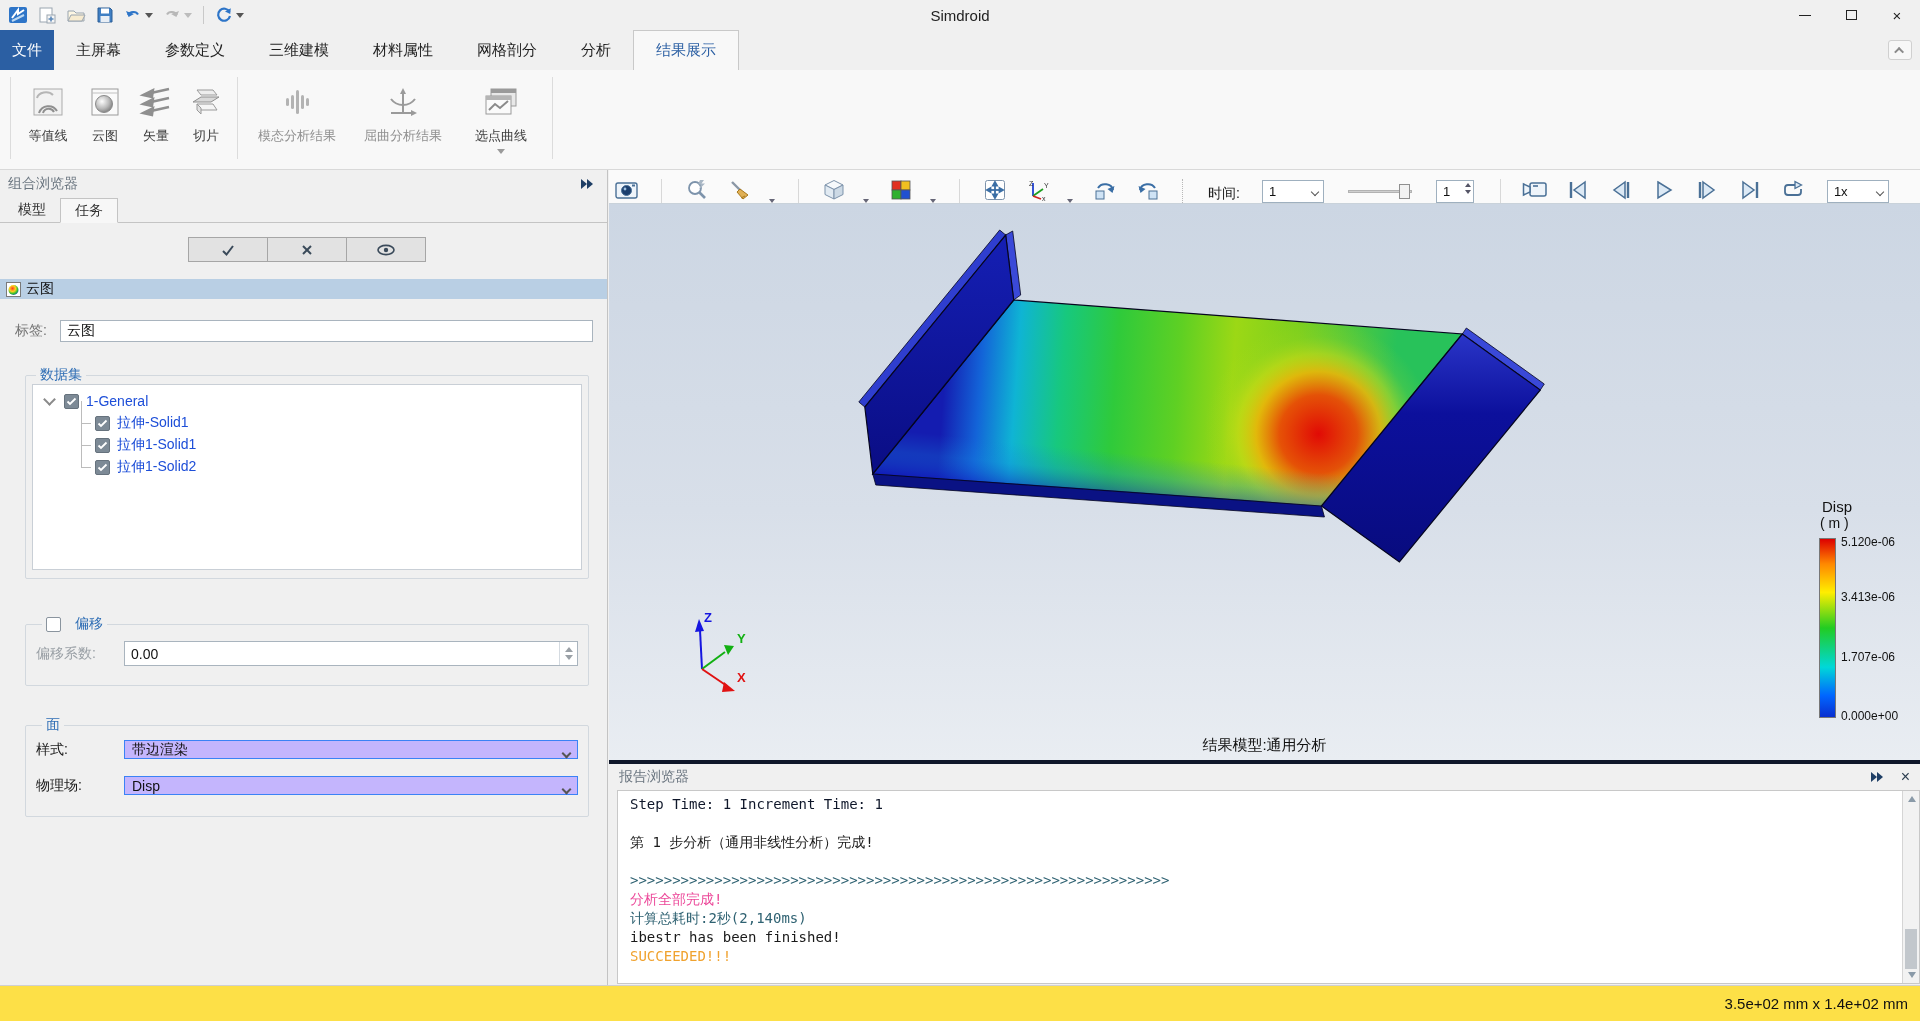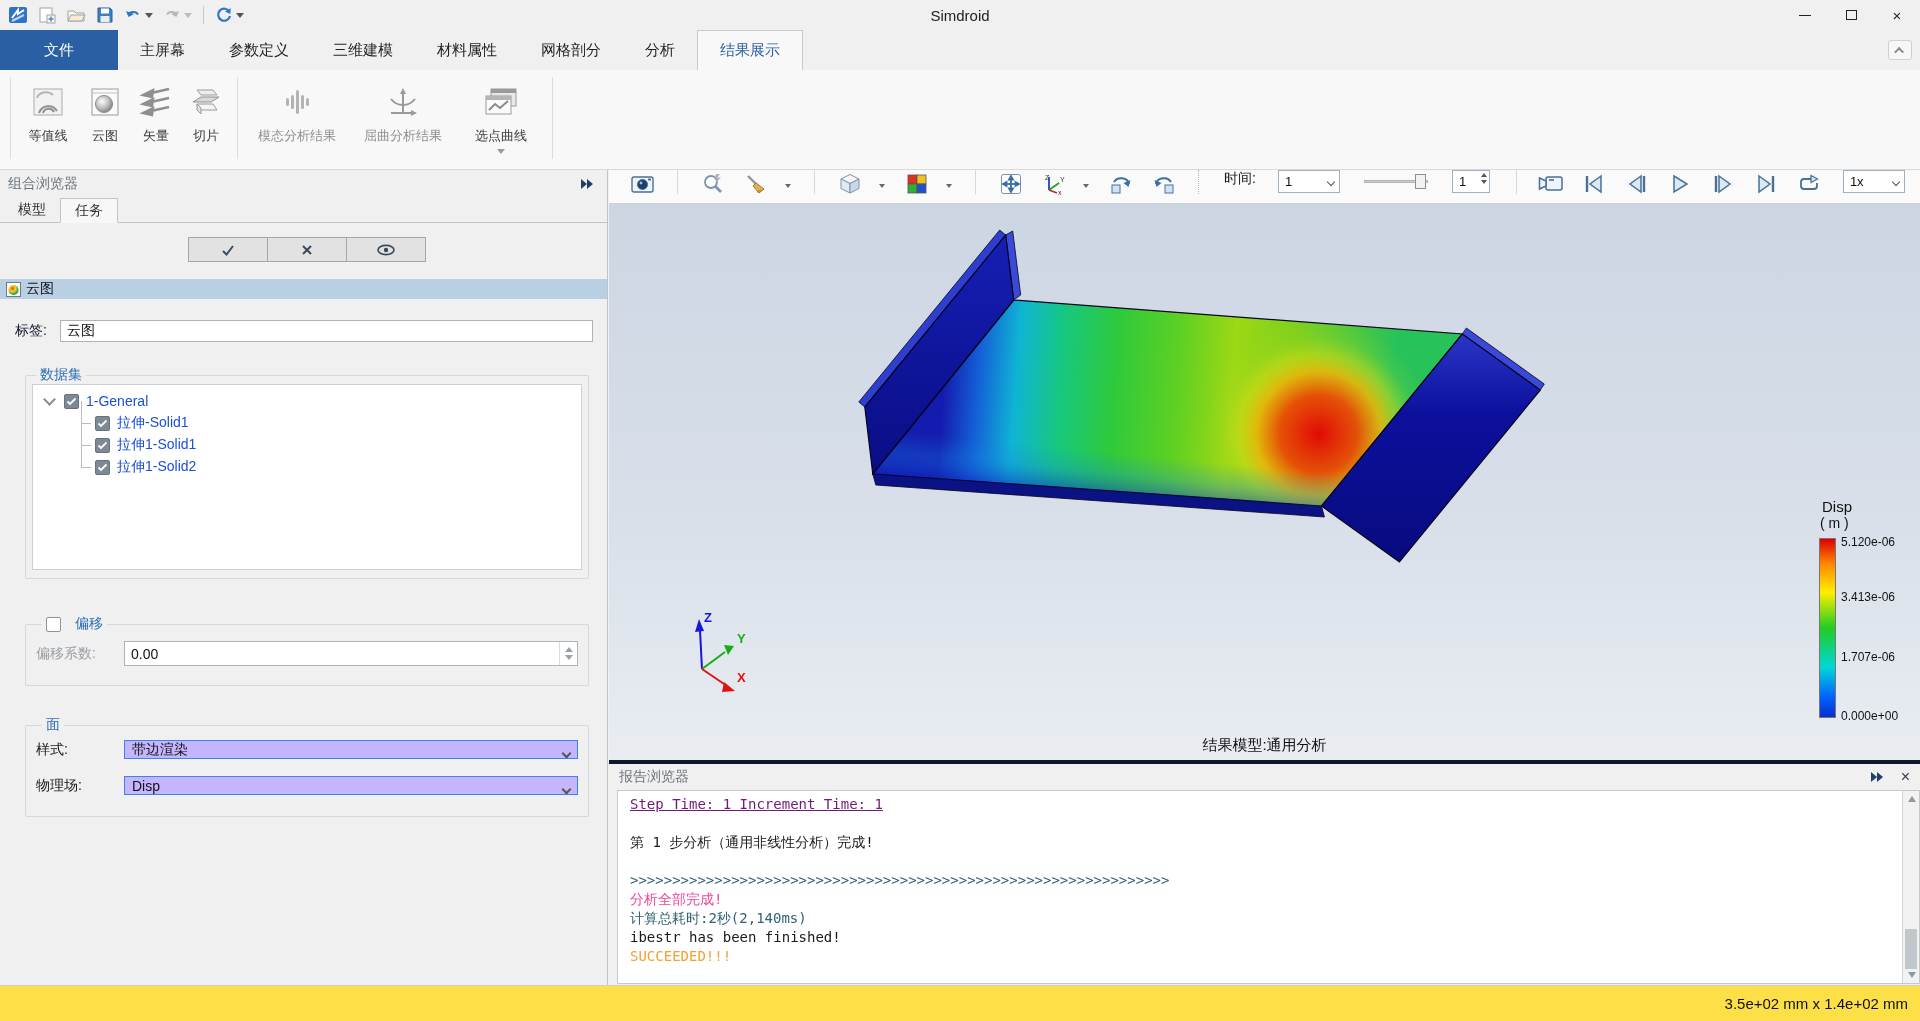--- a/index.html
+++ b/index.html
@@ -19,21 +19,21 @@
   .win-controls { position:absolute; right:0; top:0; height:30px; display:flex; }
   .win-controls .wbtn { width:46px; height:30px; display:flex; align-items:center; justify-content:center; color:#222; font-size:15px; }
   .maxbox { width:11px; height:10px; border:1px solid #222; }
   .minline { width:12px; height:0; border-top:1px solid #222; }
   .closex { font-size:17px; line-height:1; }
 
   
   .menubar { position:absolute; left:0; top:30px; width:100%; height:40px; background:#f0f0f0; }
   .menu-tabs { display:flex; height:40px; align-items:stretch; }
   .mtab { padding:0 22px; display:flex; align-items:center; font-size:15px; color:#1f1f1f; cursor:default; }
-  .mtab.file { background:#2b5fa3; color:#fff; padding:0 44px; }
+  .mtab.file { background:#2b5fa3; color:#fff; padding:0 12px; }
   .mtab.active { background:#f8f8f8; border:1px solid #c9c9c9; border-bottom:none; color:#2b5fa3; }
   .ribbon-collapse { position:absolute; right:8px; top:10px; width:24px; height:20px; border:1px solid #d0d0d0; border-radius:3px; background:#f7f7f7; display:flex; align-items:center; justify-content:center; }
   .chev-up { width:7px; height:7px; border-left:2px solid #8a8a8a; border-top:2px solid #8a8a8a; transform:rotate(45deg) translateY(2px); }
 
   
   .ribbon { position:absolute; left:0; top:70px; width:100%; height:100px; background:#f8f8f8; border-bottom:1px solid #d9d9d9; display:flex; align-items:flex-start; padding-left:4px; }
   .rbtn { display:flex; flex-direction:column; align-items:center; justify-content:flex-start; padding-top:10px; height:96px; cursor:default; }
   .rbtn .ricon { height:44px; display:flex; align-items:center; justify-content:center; }
   .rbtn .rlabel { font-size:13px; color:#3b3b3b; margin-top:3px; white-space:nowrap; }
   .rbtn .rlabel.dim { color:#8f8f8f; }
@@ -55,21 +55,21 @@
   .lp-content { position:relative; height:calc(815px - 53px); }
 
   .action-row { display:flex; margin:14px 0 0 188px; }
   .abtn { width:80px; height:25px; background:#e2e2e2; border:1px solid #a6a6a6; display:flex; align-items:center; justify-content:center; }
   .abtn + .abtn { margin-left:-1px; }
 
   .section-bar { margin-top:17px; height:20px; background:#b9cfe4; display:flex; align-items:center; padding-left:6px; gap:5px; }
   .section-bar .stext { font-size:14px; color:#111; }
 
   .label-row { display:flex; align-items:center; margin:21px 14px 0 15px; }
-  .label-row label { font-size:14px; color:#0f172a; }
+  .label-row label { font-size:14px; color:#737373; }
   .txt-input { margin-left:13px; flex:1; height:22px; border:1px solid #a9b4be; background:#fff; font-family:"Liberation Sans",sans-serif; font-size:14px; padding:0 6px; color:#111; }
 
   fieldset.group { border:1px solid #d2d8de; border-radius:2px; margin:0 18px 0 25px; position:relative; }
   fieldset.group legend { color:#2f6eb5; font-size:14px; margin-left:10px; padding:0 4px; }
   .dataset-group { margin-top:24px !important; }
   .tree-box { background:#fff; border:1px solid #c9cfd6; margin:0 6px 8px 6px; height:186px; padding-top:5px; overflow:hidden; }
   .tree-row { display:flex; align-items:center; height:22px; font-size:14px; color:#1d4ed8; }
   .tree-root { padding-left:10px; }
   .expander { width:9px; height:9px; border-left:2px solid #8a8a8a; border-bottom:2px solid #8a8a8a; transform:rotate(-45deg); margin:-4px 10px 0 2px; }
   .cbox { width:15px; height:15px; background:#7d8a96; border:1px solid #66727d; border-radius:2px; display:flex; align-items:center; justify-content:center; margin-right:7px; flex:none; }
@@ -89,21 +89,21 @@
   .spin-arrows { position:absolute; right:0; top:0; width:18px; height:100%; border-left:1px solid #d5dbe1; display:flex; flex-direction:column; align-items:center; justify-content:center; gap:3px; }
   .sa-up { width:0; height:0; border-left:4px solid transparent; border-right:4px solid transparent; border-bottom:5px solid #9aa0a6; }
   .sa-dn { width:0; height:0; border-left:4px solid transparent; border-right:4px solid transparent; border-top:5px solid #9aa0a6; }
 
   .face-group { margin-top:30px !important; padding:4px 6px 12px 6px; }
   .selectbox { position:relative; flex:1; height:19px; border:1px solid #3b82f6; background:#c4b5fd; display:flex; align-items:center; padding:0 24px 0 7px; font-size:14px; color:#111; }
   .selectbox .chev { position:absolute; right:7px; top:9px; width:7px; height:7px; border-left:2px solid #555; border-bottom:2px solid #555; transform:rotate(-45deg); }
   .face-group .field-row + .field-row { margin-top:6px; }
 
   
-  .vp-toolbar { height:34px; background:#fafafa; display:flex; align-items:flex-start; padding-left:20px; border-bottom:1px solid #c9d2da;gap:16px; }
+  .vp-toolbar { height:34px; background:#fafafa; display:flex; align-items:flex-end; padding-left:4px; border-bottom:1px solid #c9d2da;gap:16px; }
   .ti { width:27px; height:27px; display:flex; align-items:center; justify-content:center; flex:none; }
   .ti svg { display:block; }
   .tsep { width:1px; height:24px; background:#d8d8d8; margin:0 5px; flex:none; }
   .tsep.dotted { background:none; border-left:1px dotted #b8b8b8; }
   .tdd { width:0; height:0; border-left:3.5px solid transparent; border-right:3.5px solid transparent; border-top:4.5px solid #667; margin:14px 2px 0 0; }
   .time-label { font-size:14px; color:#1a1a1a; margin:0 6px 0 4px; white-space:nowrap; }
   .mini-select { position:relative; width:62px; height:23px; border:1px solid #9fb0bf; background:#fff; display:flex; align-items:center; padding:0 18px 0 6px; font-size:13px; color:#111; flex:none; }
   .mini-select .chev { position:absolute; right:5px; top:8px; width:6px; height:6px; border-left:1.6px solid #555; border-bottom:1.6px solid #555; transform:rotate(-45deg); }
   .slider { position:relative; width:64px; height:23px; margin:0 8px; flex:none; }
   .slider .track { position:absolute; left:0; right:0; top:10px; height:3px; background:#cfcfcf; border:1px solid #b2b2b2; }
@@ -716,21 +716,21 @@
                     <path d="M2 1 L8 6 L2 11 Z"></path>
                     <path d="M8 1 L14 6 L8 11 Z"></path>
                   </g>
                 </svg>
             </span>
             <span class="rh-close">×</span>
           </span>
         </div>
         <div class="report-body">
           <div class="log">
-            <div class="log-line" style="color: #701a75; text-decoration: underline;">Step Time: 1 Increment Time: 1</div>
+            <div class="log-line" style="color: #0f172a;">Step Time: 1 Increment Time: 1</div>
             <div class="log-line" style="color: rgb(26, 26, 26);"></div>
             <div class="log-line" style="color: rgb(26, 26, 26);">第 1 步分析（通用非线性分析）完成!</div>
             <div class="log-line" style="color: rgb(26, 26, 26);"></div>
             <div class="log-line" style="color: rgb(47, 98, 114);">&gt;&gt;&gt;&gt;&gt;&gt;&gt;&gt;&gt;&gt;&gt;&gt;&gt;&gt;&gt;&gt;&gt;&gt;&gt;&gt;&gt;&gt;&gt;&gt;&gt;&gt;&gt;&gt;&gt;&gt;&gt;&gt;&gt;&gt;&gt;&gt;&gt;&gt;&gt;&gt;&gt;&gt;&gt;&gt;&gt;&gt;&gt;&gt;&gt;&gt;&gt;&gt;&gt;&gt;&gt;&gt;&gt;&gt;&gt;&gt;&gt;&gt;&gt;&gt;</div>
             <div class="log-line" style="color: #ec4899;">分析全部完成!</div>
             <div class="log-line" style="color: rgb(47, 98, 114);">计算总耗时:2秒(2,140ms)</div>
             <div class="log-line" style="color: rgb(26, 26, 26);">ibestr has been finished!</div>
             <div class="log-line" style="color: rgb(240, 162, 46);">SUCCEEDED!!!</div>
           </div>
           <div class="vscroll">

